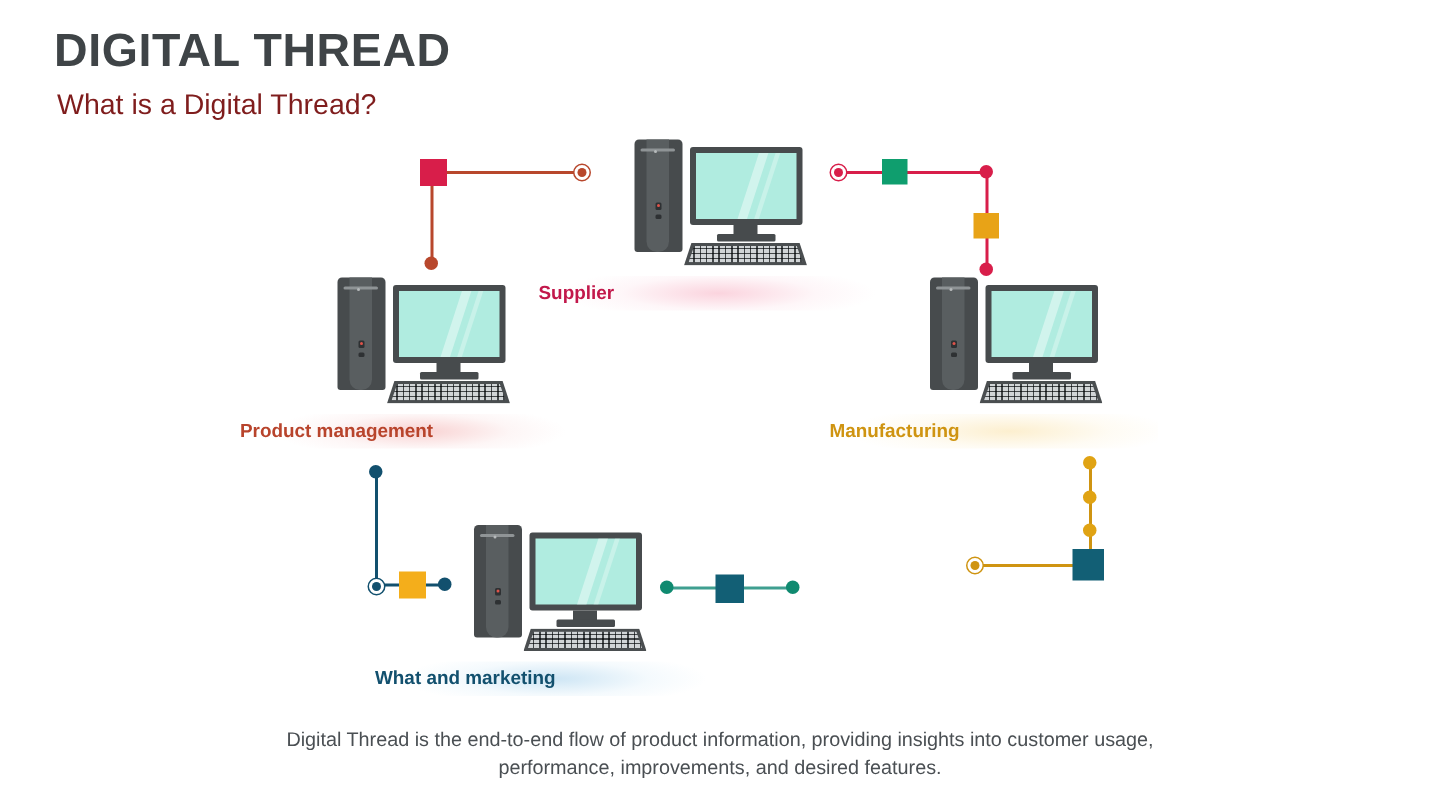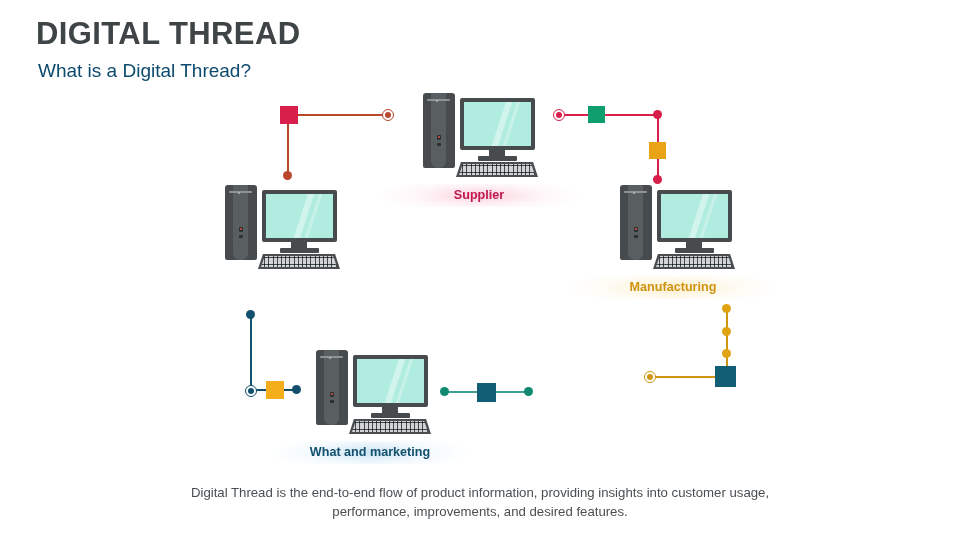--- a/index.html
+++ b/index.html
@@ -21,21 +21,21 @@
   #title{
     position:absolute;left:36px;top:16px;
     font-size:31px;font-weight:bold;letter-spacing:0.4px;
     color:#3f4447;
     font-family:"Liberation Sans", sans-serif;
     white-space:nowrap;
   }
   #subtitle{
     position:absolute;left:38px;top:60px;
     font-size:19px;font-weight:normal;
-    color:#0c4a6e;
+    color:#7f1d1d;
     white-space:nowrap;
   }
 
   
   #footer{
     position:absolute;left:180px;top:484px;width:600px;
     text-align:center;
     font-size:13.2px;line-height:1.42;
     color:#4a4f53;
   }
@@ -117,21 +117,21 @@
     clip-path:polygon(5% 0%, 95% 0%, 100% 100%, 0% 100%);
     background:
       repeating-linear-gradient(90deg,#e7e9ea 0px,#e7e9ea 3.2px,#4a4e50 3.2px,#4a4e50 4.2px),
       repeating-linear-gradient(0deg,#e7e9ea 0px,#e7e9ea 2.4px,#4a4e50 2.4px,#4a4e50 3.2px);
     background-blend-mode:multiply;
   }
 
   
   .label{
     position:absolute;
-    text-align:center;
+    text-align:left;
     font-size:12.6px;font-weight:bold;
     white-space:nowrap;
     padding:4px 0 5px 0;
   }
   .label-glow-pink{
     background:radial-gradient(ellipse 52% 100% at 50% 50%, rgba(244,182,182,0.62) 0%, rgba(250,225,225,0.30) 48%, rgba(255,255,255,0) 78%);
   }
   .label-glow-rose{
     background:radial-gradient(ellipse 56% 100% at 50% 50%, rgba(248,183,200,0.60) 0%, rgba(252,226,234,0.30) 48%, rgba(255,255,255,0) 78%);
   }
@@ -265,20 +265,21 @@
           <div class="glare1"></div>
           <div class="glare2"></div>
         </div>
       </div>
       <div class="stand-neck"></div>
       <div class="stand-base"></div>
       <div class="keyboard">
         <div class="keys"></div>
       </div>
     </div>
+    <div class="label label-glow-pink" style="left:-62px;top:94px;width:240px;color:#b8442c;">Product management</div>
   </div>
 
   <div class="node" style="left:617px;top:182px;">
     <div class="pc">
       <div class="tower">
         <div class="tower-inner"></div>
         <div class="tower-slot"></div>
         <div class="tower-dot"></div>
         <div class="tower-btn"></div>
         <div class="tower-btn2"></div>

